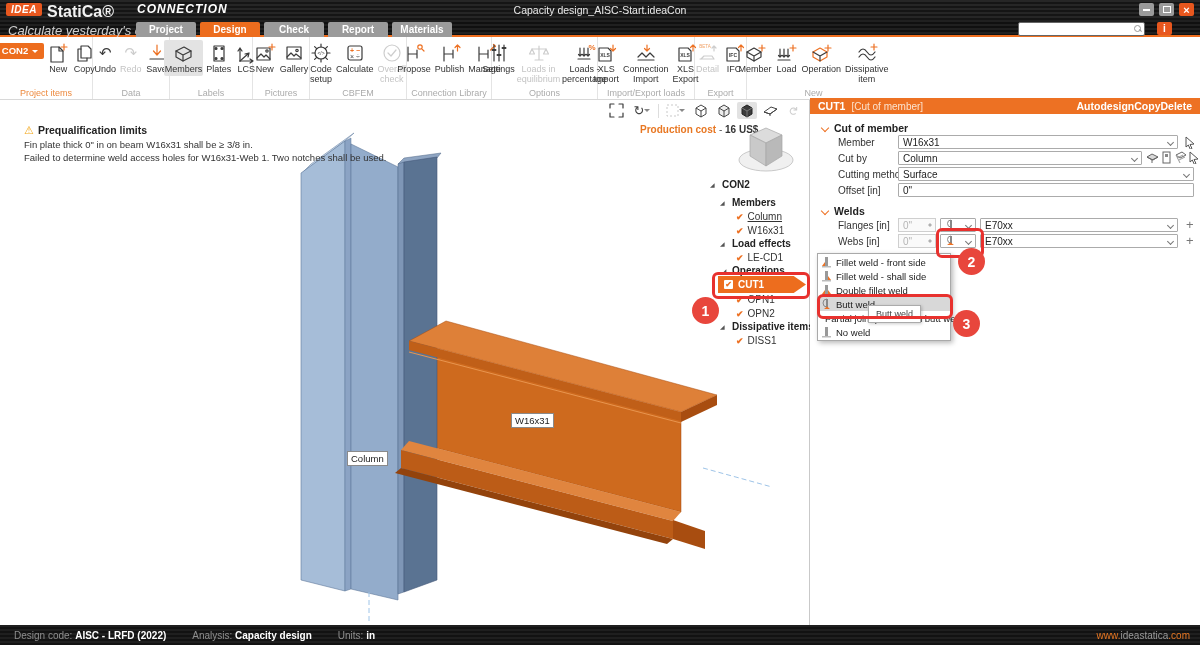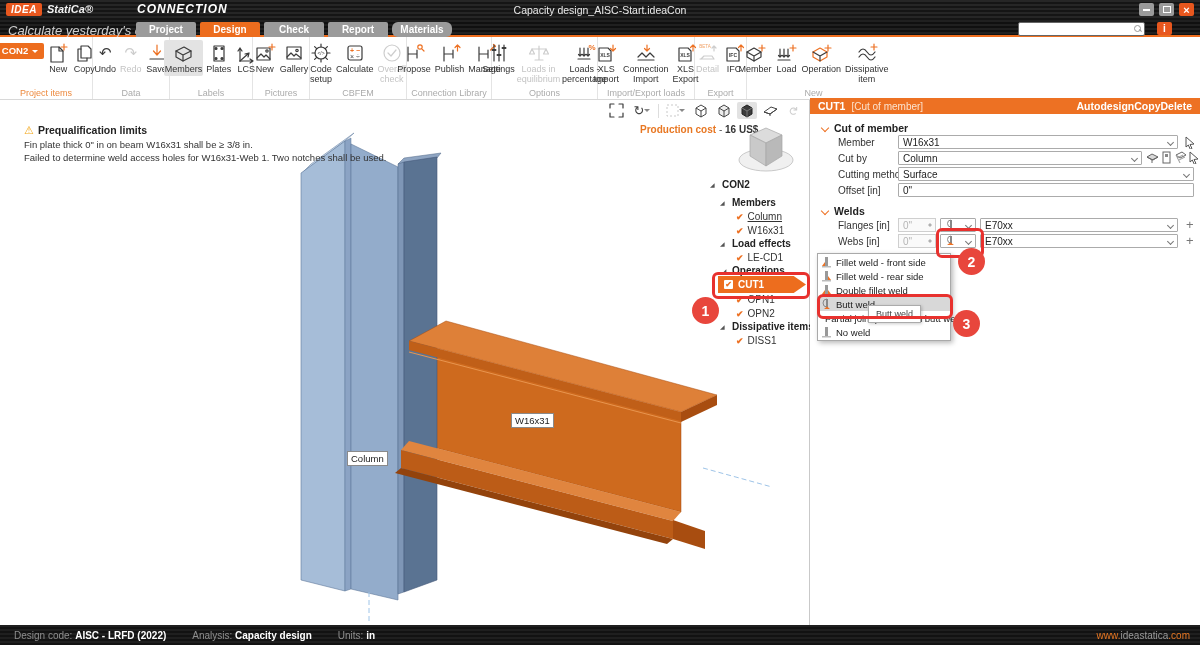--- a/index.html
+++ b/index.html
@@ -3,21 +3,21 @@
 <meta charset="utf-8">
 <style>
   html,body{margin:0;padding:0;background:#888;}
   #app{position:relative;width:1200px;height:645px;background:#fff;overflow:hidden;
        font-family:"Liberation Sans",sans-serif;-webkit-font-smoothing:antialiased;}
   
   #titlebar{position:absolute;left:0;top:0;width:1200px;height:20px;
     background:repeating-linear-gradient(180deg,#262626 0 2px,#151515 2px 4px);color:#fff;}
   #logo-box{position:absolute;left:6px;top:3px;background:#E8571E;color:#fff;font-weight:bold;
     font-style:italic;font-size:10px;padding:1px 5px;border-radius:2px;letter-spacing:.5px;}
-  #brand{position:absolute;left:47px;top:3px;font-weight:bold;font-style:italic;font-size:11px;color:#f2f2f2;}
+  #brand{position:absolute;left:47px;top:3px;font-weight:bold;font-size:16px;color:#f2f2f2;}
   #product{position:absolute;left:137px;top:2px;font-weight:bold;font-style:italic;font-size:12px;letter-spacing:1px;color:#fff;}
   #doc-title{position:absolute;left:0;right:0;top:4px;text-align:center;font-size:10.5px;color:#e8e8e8;}
   .winbtn{position:absolute;top:3px;width:15px;height:13px;border-radius:2px;display:flex;align-items:center;justify-content:center;}
   
   #tabrow{position:absolute;left:0;top:20px;width:1200px;height:17px;
     background:repeating-linear-gradient(180deg,#202020 0 2px,#101010 2px 4px);border-bottom:2px solid #ED6D1E;box-sizing:border-box;}
   #tagline{position:absolute;left:8px;top:3px;font-size:13px;font-style:italic;color:#cfcfcf;}
   .tab{position:absolute;top:2px;width:60px;height:15px;background:#9B9B9B;color:#fff;font-weight:bold;
     font-size:10px;text-align:center;line-height:15px;border-radius:2px 2px 0 0;}
   .tab.active{background:#ED6D1E;}
@@ -135,21 +135,21 @@
       </div>
     <div class="winbtn" style="right:6px;background:#E8571E;color:#fff;font-weight:bold;font-size:11px;">×</div>
   </div>
 
   <div id="tabrow">
     <span id="tagline">Calculate yesterday's estimates</span>
     <div class="tab" style="left:136px;">Project</div>
     <div class="tab active" style="left:200px;">Design</div>
     <div class="tab" style="left:264px;">Check</div>
     <div class="tab" style="left:328px;">Report</div>
-    <div class="tab" style="left:392px;border-radius:6px;">Materials</div>
+    <div class="tab" style="left:392px;">Materials</div>
     <div id="searchbox">
         <div id="search-mag"></div>
       </div>
     <div id="infobtn">i</div>
   </div>
 
   <div id="ribbon">
 
     <div class="rgroup" style="width:93px;">
       <div id="con2-btn">
@@ -697,21 +697,21 @@
               <rect x="1" y="10" width="9" height="1.5" fill="#bbb"></rect>
             </svg>
           <span>Fillet weld - front side</span>
           </div>
         <div class="witem">
           <svg class="wg" width="11" height="12">
               <rect x="4" y="1" width="3" height="9" fill="#999"></rect>
               <polygon points="10,10 7,10 7,6" fill="#ED7123"></polygon>
               <rect x="1" y="10" width="9" height="1.5" fill="#bbb"></rect>
             </svg>
-          <span>Fillet weld - rear side</span>
+          <span>Fillet weld - shall side</span>
           </div>
         <div class="witem">
           <svg class="wg" width="11" height="12">
               <rect x="4" y="1" width="3" height="9" fill="#999"></rect>
               <polygon points="1,10 4,10 4,6" fill="#ED7123"></polygon>
               <polygon points="10,10 7,10 7,6" fill="#ED7123"></polygon>
               <rect x="1" y="10" width="9" height="1.5" fill="#bbb"></rect>
             </svg>
           <span>Double fillet weld</span>
           </div>

